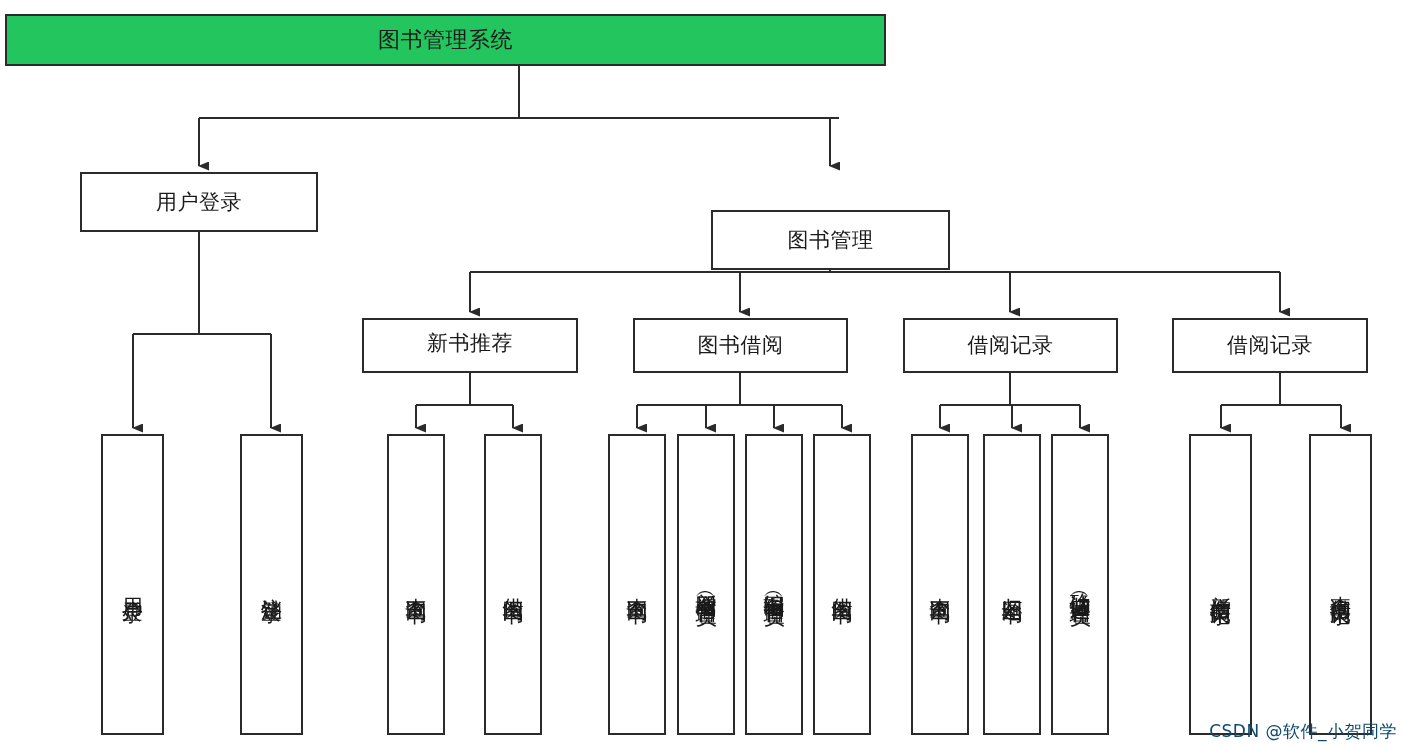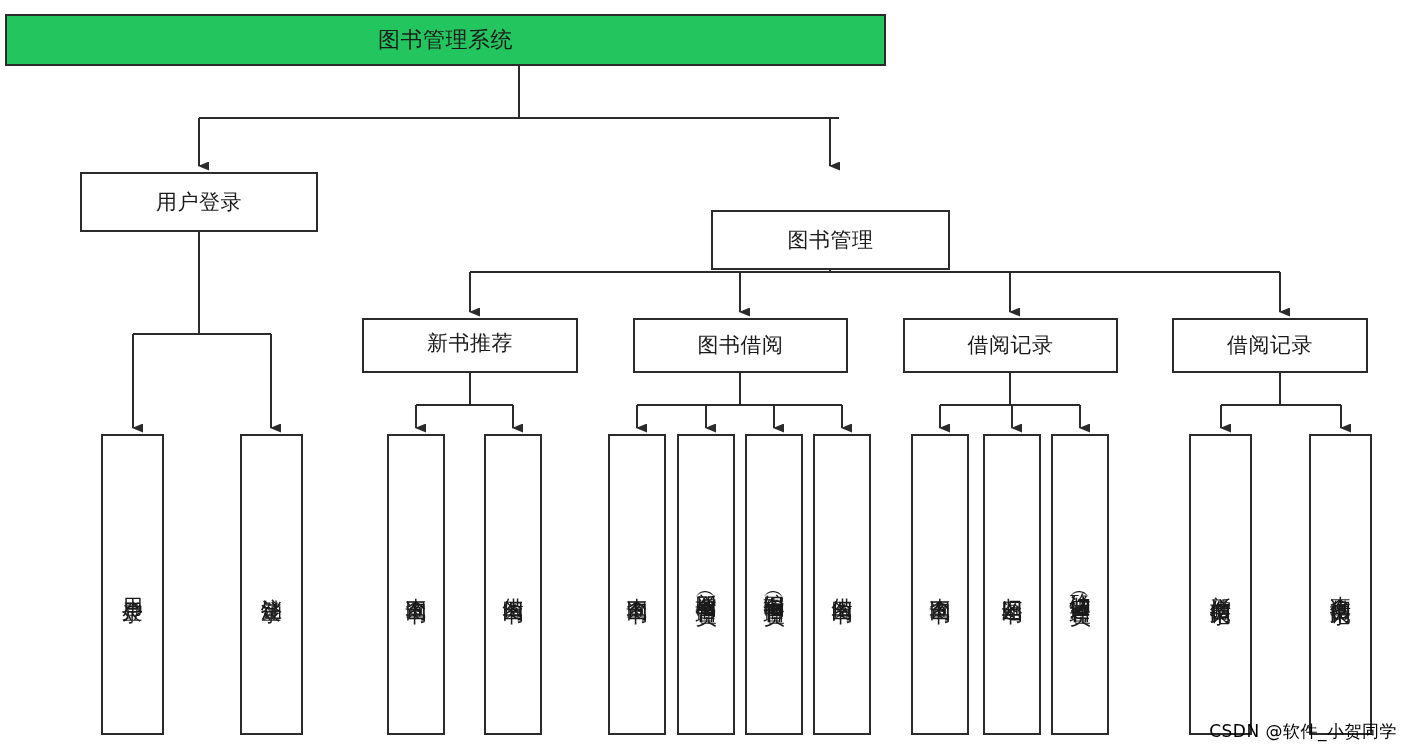--- a/index.html
+++ b/index.html
@@ -176,14 +176,14 @@
   <div class="node v" style="left: 1051px; top: 434px; width: 58px; height: 301px; border-color: rgb(43, 43, 43); background: rgb(255, 255, 255); color: rgb(26, 26, 26);">
     <span class="lbl">确认归还（管理员）</span>
   </div>
   <div class="node v" style="left: 1189px; top: 434px; width: 63px; height: 301px; border-color: rgb(43, 43, 43); background: rgb(255, 255, 255); color: rgb(26, 26, 26);">
     <span class="lbl">新增借阅记录</span>
   </div>
   <div class="node v" style="left: 1309px; top: 434px; width: 63px; height: 301px; border-color: rgb(43, 43, 43); background: rgb(255, 255, 255); color: rgb(26, 26, 26);">
     <span class="lbl">查询借阅记录</span>
   </div>
 
-  <div class="watermark" style="color: #000000;">CSDN @软件_小贺同学</div>
+  <div class="watermark" style="color: #0c4a6e;">CSDN @软件_小贺同学</div>
 </div>
 
 </body></html>

